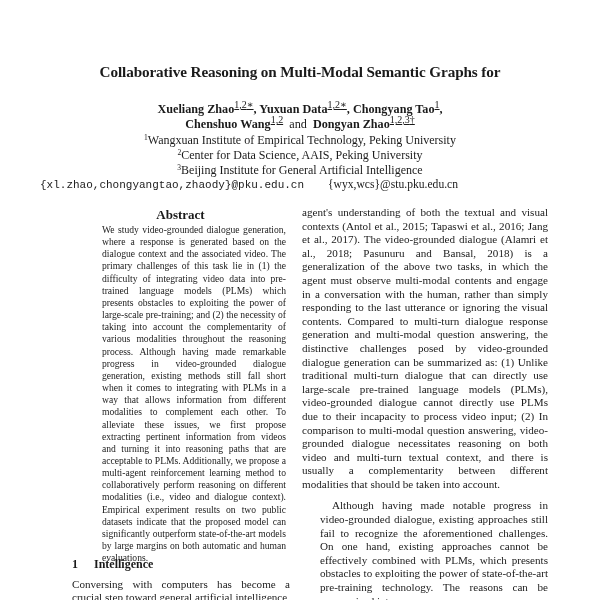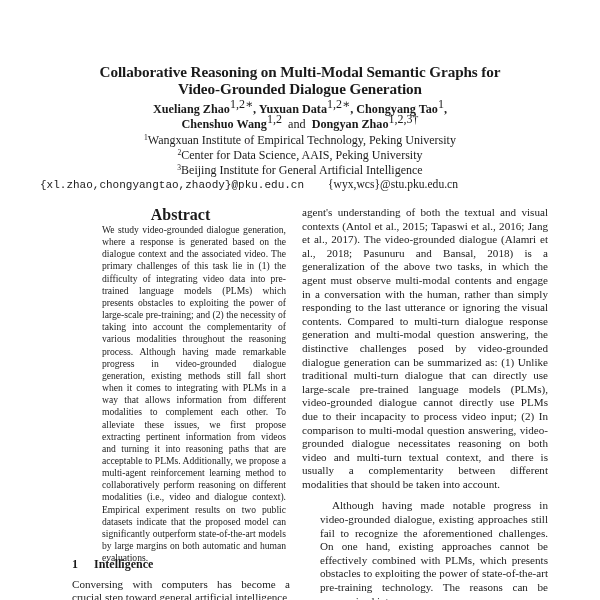--- a/index.html
+++ b/index.html
@@ -4,31 +4,31 @@
 <style>
   html, body { margin: 0; padding: 0; background: #ffffff; }
   body { width: 600px; height: 600px; overflow: hidden; position: relative; color: #1a1a1a;
          font-family: "Liberation Serif", "DejaVu Serif", serif; }
   .page { position: absolute; left: 0; top: 0; width: 600px; height: 432px; }
 
   .title { position: absolute; left: 60px; width: 480px; top: 63px; text-align: center;
            font-weight: bold; font-size: 15.2px; line-height: 17px; letter-spacing: -0.1px; }
   .authors { position: absolute; left: 60px; width: 480px; top: 102px; text-align: center;
              font-weight: bold; font-size: 12.2px; line-height: 15px; }
-  .authors sup { font-weight: normal; font-size: 12px; vertical-align: 5px; line-height: 0; }
+  .authors sup { font-weight: normal; font-size: 10px; vertical-align: 5px; line-height: 0; text-decoration: underline; }
   .affils { position: absolute; left: 60px; width: 480px; top: 133px; text-align: center;
             font-size: 12px; line-height: 15px; }
   .affils sup { font-size: 7.5px; vertical-align: 4px; line-height: 0; }
   .emails { position: absolute; left: 40px; width: 520px; top: 178px; 
             font-size: 11.6px; line-height: 14px; white-space: nowrap; }
   .mono { font-family: "Liberation Mono", "DejaVu Sans Mono", monospace; font-size: 11px; }
   .emails .gap { display: inline-block; width: 24px; }
 
   .abstract-heading { position: absolute; left: 89px; width: 183px; top: 208px; text-align: center;
-                      font-weight: bold; font-size: 16px; line-height: 14px; }
+                      font-weight: bold; font-size: 13px; line-height: 14px; }
   .abstract-body { position: absolute; left: 102px; width: 184px; top: 224px;
                    font-size: 9.6px; line-height: 12.15px; text-align: justify; hyphens: manual; }
 
   .intro-heading { position: absolute; left: 72px; top: 557px; font-weight: bold;
                    font-size: 12px; line-height: 14px; }
   .intro-heading .num { display: inline-block; width: 22px; }
   .intro-body { position: absolute; left: 72px; width: 218px; top: 578px;
                 font-size: 11.1px; line-height: 13.3px; text-align: justify; }
 
   .right-col { position: absolute; left: 302px; width: 246px; top: 206px;
@@ -36,21 +36,20 @@
   .right-col p { margin: 0; }
   .right-col p.indent { text-indent: 12px; margin-top: 8px; margin-left: 18px; }
 </style>
 </head>
 <body>
 
 <div class="page">
 
   <div class="title">
     <div>Collaborative Reasoning on Multi-Modal Semantic Graphs for</div>
-    <div>Video-Grounded Dialogue Generation</div>
   </div>
 
   <div class="authors">
     <div>
       <span>Xueliang Zhao</span><sup>1,2</sup><sup>∗</sup><span>, </span>
       <span>Yuxuan Data</span><sup>1,2</sup><sup>∗</sup><span>, </span>
       <span>Chongyang Tao</span><sup>1</sup><span>,</span>
     </div>
     <div>
       <span>Chenshuo Wang</span><sup>1,2</sup>

